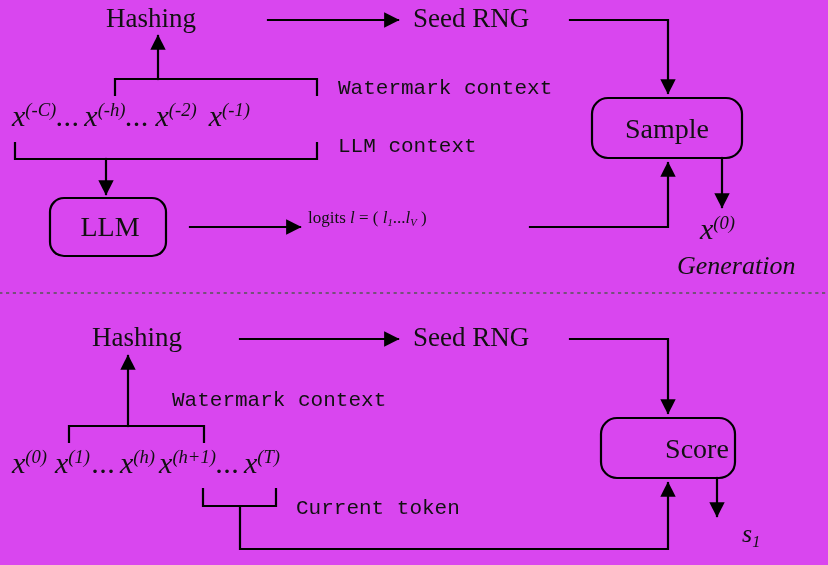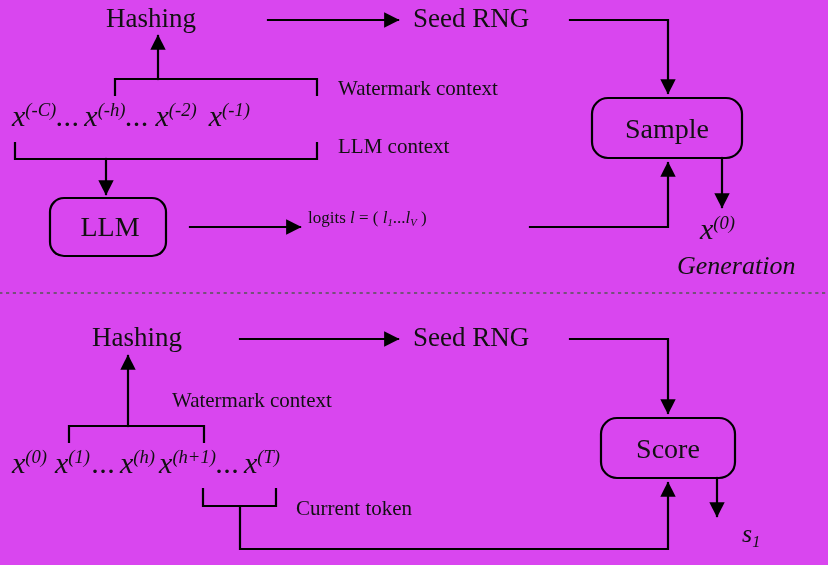--- a/index.html
+++ b/index.html
@@ -27,21 +27,21 @@
     position: absolute;
     white-space: nowrap;
     color: #111111;
     line-height: 1;
   }
   .plain {
     font-family: "Liberation Serif", "DejaVu Serif", serif;
     font-size: 27px;
   }
   .small {
-    font-family: Liberation Serif, serif;
+    font-family: Liberation Mono, monospace;
     font-size: 21px;
   }
   .ital {
     font-family: "Liberation Serif", "DejaVu Serif", serif;
     font-style: italic;
     font-size: 26px;
   }
   .math {
     font-family: "Liberation Serif", "DejaVu Serif", serif;
     font-size: 30px;
@@ -155,19 +155,19 @@
   <div class="lbl plain" style="left:413px; top:324px;">Seed RNG</div>
 
   <div class="lbl small" style="left:172px; top:390px;">Watermark context</div>
 
   <div class="lbl math" style="left:12px; top:448px;">
     <span><span>x</span><sup>(0)</sup></span><span style="margin-left:8px"><span>x</span><sup>(1)</sup></span><span class="dots" style="margin-left:2px">...</span><span style="margin-left:4px"><span>x</span><sup>(h)</sup></span><span style="margin-left:4px"><span>x</span><sup>(h+1)</sup></span><span class="dots">...</span><span style="margin-left:4px"><span>x</span><sup>(T)</sup></span>
   </div>
 
   <div class="lbl small" style="left:296px; top:498px;">Current token</div>
 
-  <div class="boxlabel" style="left:601px; top:418px; width:134px; height:62px;text-align:center;">Score</div>
+  <div class="boxlabel" style="left:630px; top:418px; width:134px; height:62px;text-align:center;">Score</div>
 
   <div class="lbl math" style="left:742px; top:521px; font-size:26px;">
     <span>s</span><sub>1</sub>
   </div>
 
 </div>
 
 </body></html>

